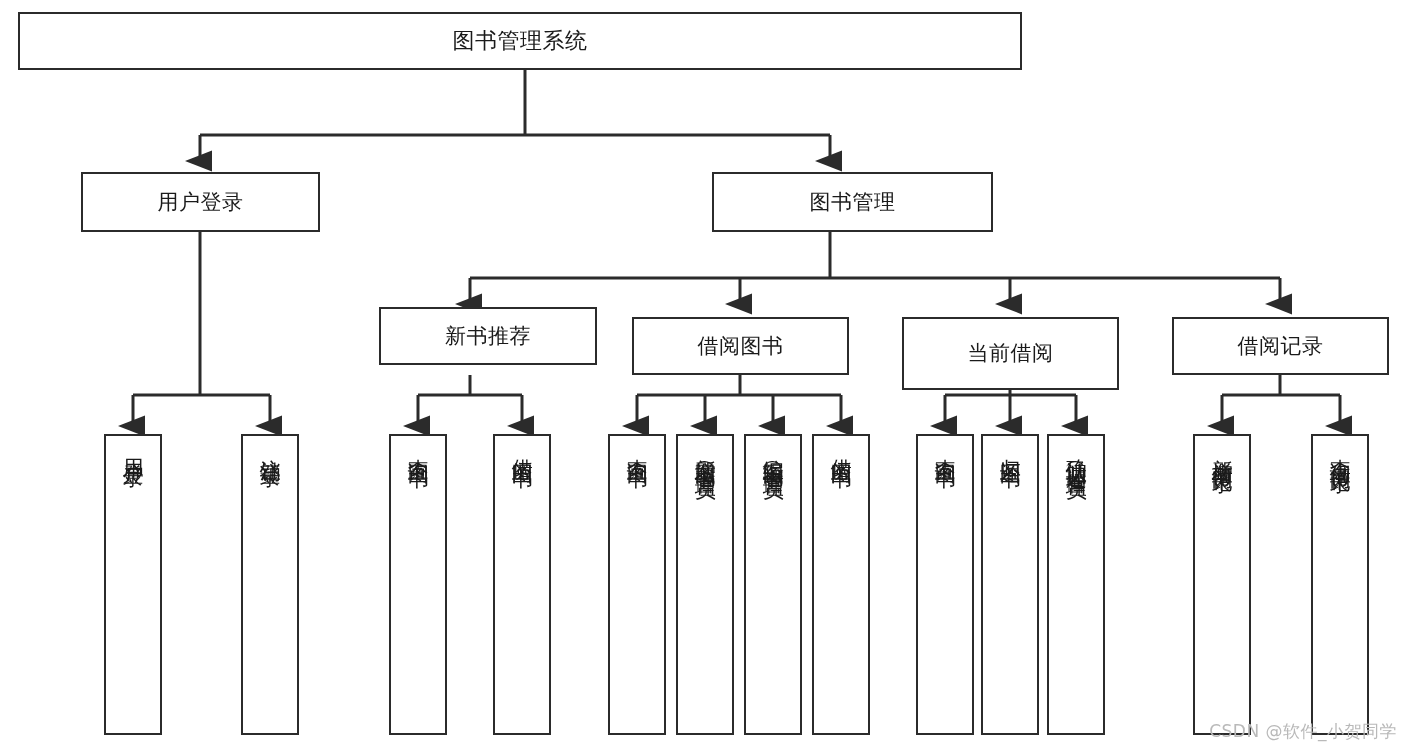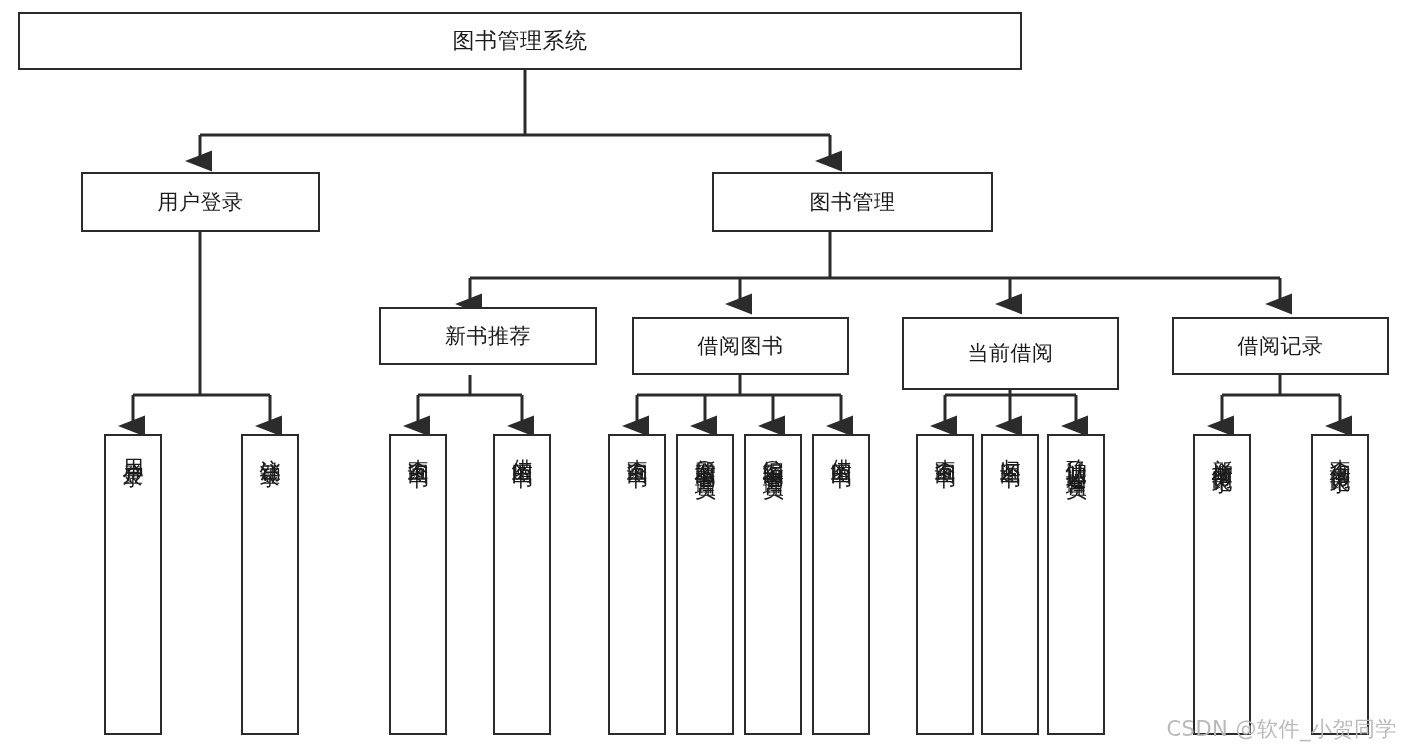--- a/index.html
+++ b/index.html
@@ -63,21 +63,21 @@
     font-size: 21px;
     line-height: 1.25;
     letter-spacing: 3px;
     max-height: 290px;
     white-space: normal;
   }
   .watermark {
     position: absolute;
     right: 8px;
     bottom: 4px;
-    font-size: 21px;
+    font-size: 17px;
     color: #b9b9b9;
     letter-spacing: 0.5px;
     z-index: 3;
     white-space: nowrap;
   }
 </style>
 </head>
 <body>
 
 <div id="canvas">

